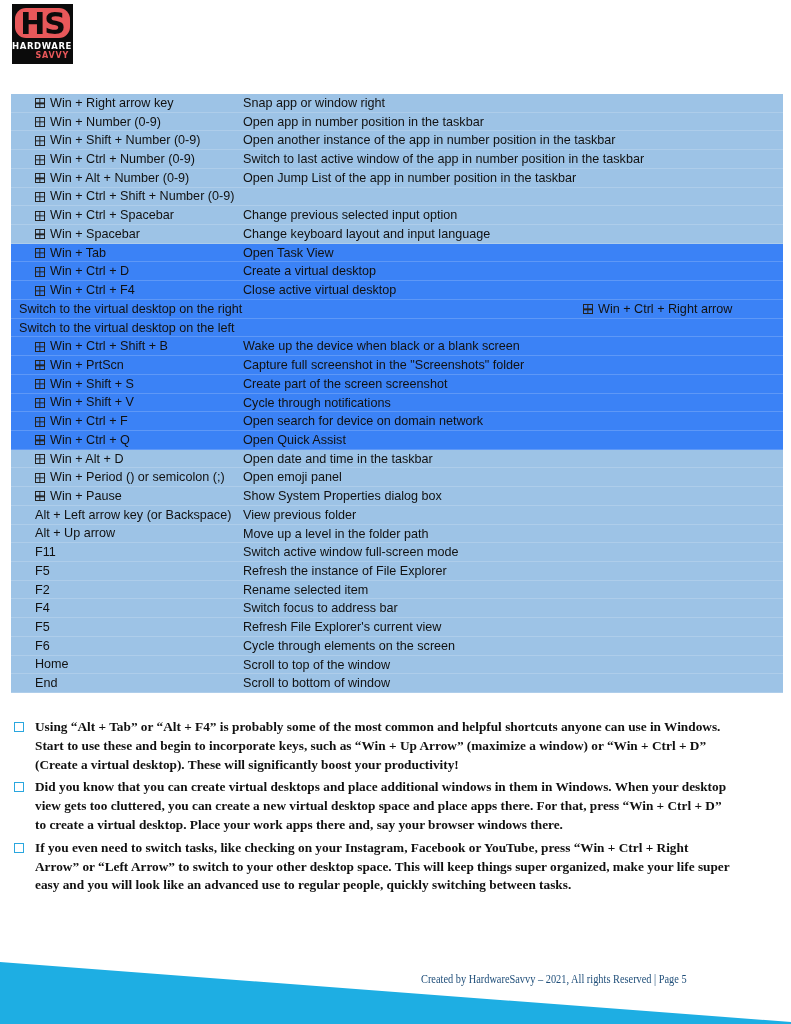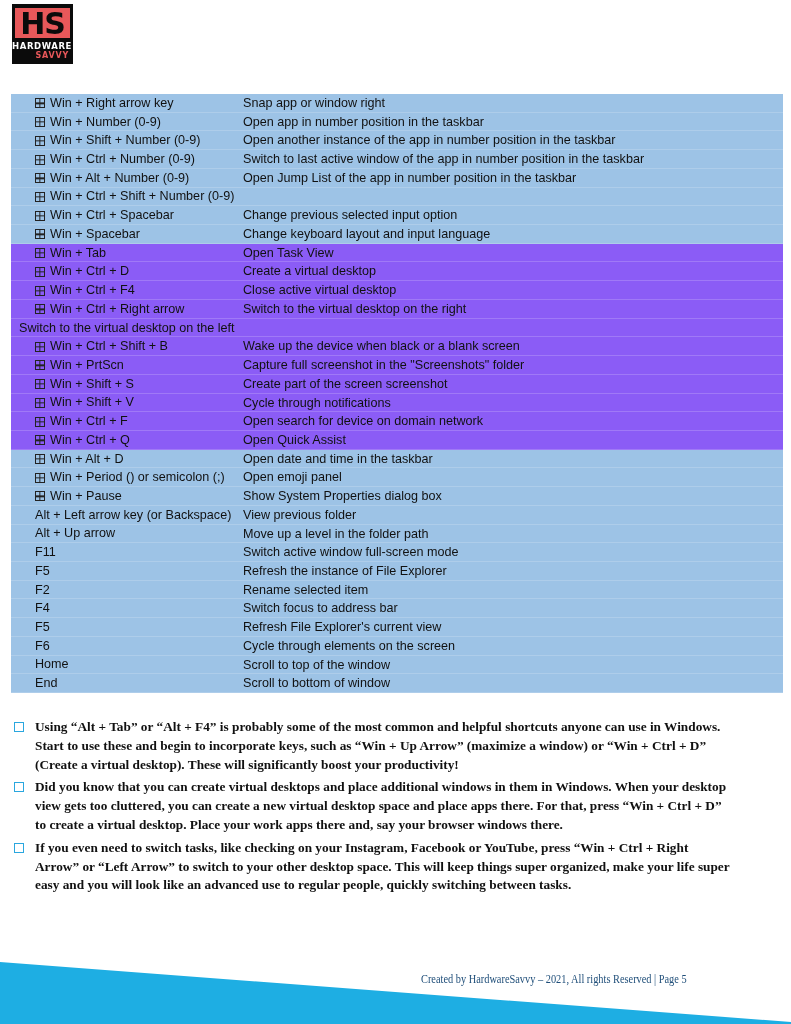--- a/index.html
+++ b/index.html
@@ -1,29 +1,29 @@
 <!DOCTYPE html>
 <html><head>
 <meta charset="utf-8">
 <style>
   html, body { margin:0; padding:0; background:#ffffff; }
   body { width:791px; height:1024px; position:relative; overflow:hidden; font-family:"Liberation Sans", sans-serif; }
 
   .logo { position:absolute; left:12px; top:4px; width:61px; height:60px; background:#0b0b0b; }
   .logo .hs { position:absolute; left:3px; top:4px; width:55px; height:30px; background:#e8585a; color:#0b0b0b;
-              font-family:"DejaVu Sans", sans-serif; font-weight:bold; font-size:30px; line-height:31px; text-align:center; letter-spacing:-1px; }
+              font-family:"DejaVu Sans", sans-serif; font-weight:bold; font-size:30px; line-height:31px; text-align:center; letter-spacing:-1px;border-radius:11px; }
   .logo .hw { position:absolute; left:0; top:37px; width:43px; text-align:center; color:#ffffff; font-family:"DejaVu Sans", sans-serif;
               font-weight:bold; font-size:8.5px; letter-spacing:0.6px; line-height:10px; }
   .logo .sv { position:absolute; right:4px; top:47px; color:#e8585a; font-family:"DejaVu Sans", sans-serif; font-weight:bold;
               font-size:8px; letter-spacing:0.8px; line-height:9px; }
 
   .table { position:absolute; left:11px; top:94px; width:772px; border-collapse:collapse; }
   .row { display:flex; height:18.72px; border-bottom:1px solid rgba(255,255,255,0.18); box-sizing:border-box; }
   .row.dark { background:#9dc3e6; }
-  .row.light { background:#8b5cf6; }
+  .row.light { background:#3b82f6; }
   .cell { font-size:12.6px; line-height:18px; color:#111; white-space:nowrap; overflow:hidden; }
   .key { width:224px; padding-left:24px; box-sizing:border-box; display:flex; align-items:center; }
   .desc { flex:1; padding-left:8px; }
   .win-icon { display:inline-block; width:10px; height:10px; border:1.3px solid #222; box-sizing:border-box; position:relative; margin-right:5px; margin-top:1px; flex:0 0 auto; }
   .win-icon::before { content:""; position:absolute; left:50%; top:0; bottom:0; width:1.3px; background:#222; transform:translateX(-50%); }
   .win-icon::after { content:""; position:absolute; top:50%; left:0; right:0; height:1.3px; background:#222; transform:translateY(-50%); }
 
   .bullets { position:absolute; left:14px; top:718px; width:720px; font-family:"Liberation Serif", serif; font-size:13.3px; line-height:18.8px; color:#111;font-weight:bold; }
   .bullet { display:flex; margin-bottom:4px; }
   .check { width:10px; height:10px; border:1.5px solid #2aa7df; box-sizing:border-box; margin-top:4px; margin-right:11px; flex:0 0 auto; }
@@ -112,25 +112,25 @@
       <div class="cell desc">Create a virtual desktop</div>
     </div>
     <div class="row light">
       <div class="cell key">
         <span class="win-icon"></span>
         <span>Win + Ctrl + F4</span>
       </div>
       <div class="cell desc">Close active virtual desktop</div>
     </div>
     <div class="row light">
+      <div class="cell desc">Switch to the virtual desktop on the right</div>
       <div class="cell key">
         <span class="win-icon"></span>
         <span>Win + Ctrl + Right arrow</span>
       </div>
-      <div class="cell desc">Switch to the virtual desktop on the right</div>
     </div>
     <div class="row light">
       <div class="cell desc">Switch to the virtual desktop on the left</div>
     </div>
     <div class="row light">
       <div class="cell key">
         <span class="win-icon"></span>
         <span>Win + Ctrl + Shift + B</span>
       </div>
       <div class="cell desc">Wake up the device when black or a blank screen</div>

